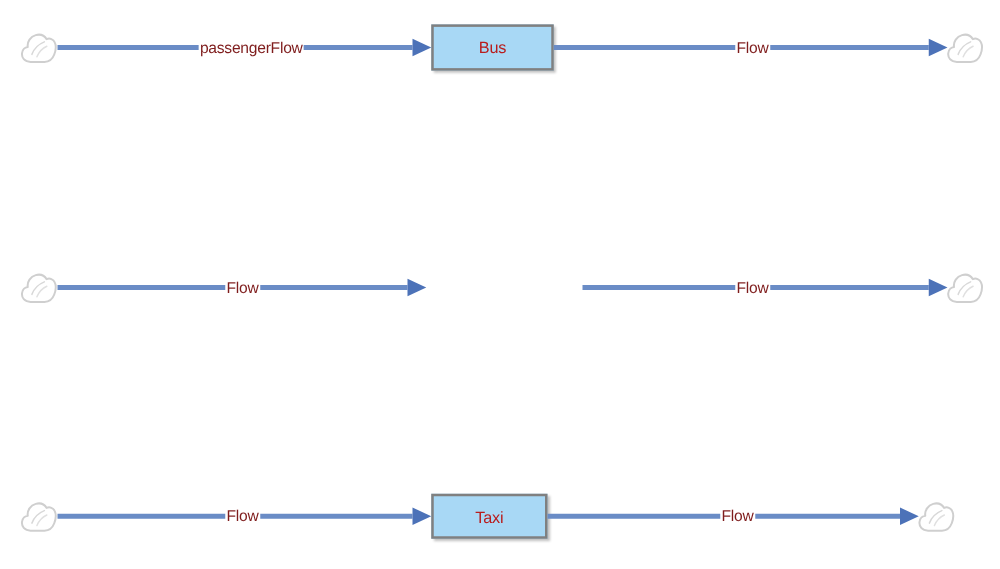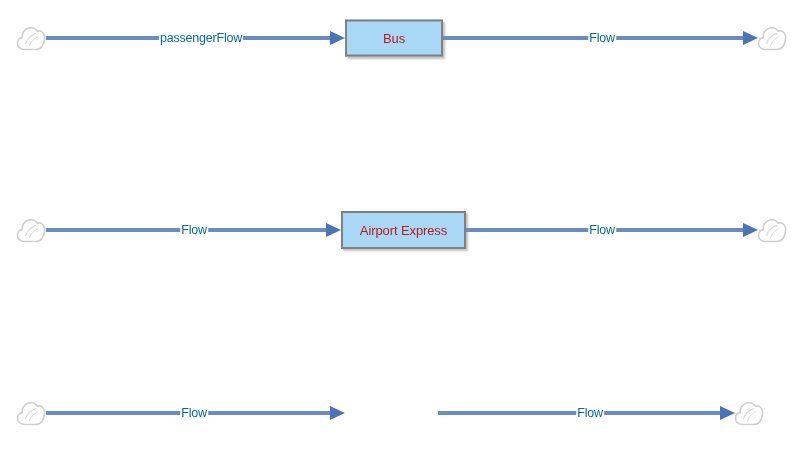--- a/index.html
+++ b/index.html
@@ -62,21 +62,21 @@
     height: 0;
     margin-top: -7px;
     border-top: 7px solid transparent;
     border-bottom: 7px solid transparent;
     border-left: 15px solid #4c72b8;
   }
   .flow .flow-label {
     position: absolute;
     top: 50%;
     transform: translate(-50%, -50%);
-    color: #0369a1;
+    color: #7f1d1d;
     font-size: 12.5px;
     font-family: "Liberation Sans", sans-serif;
     font-stretch: condensed;
     letter-spacing: -0.2px;
     white-space: nowrap;
     background: #ffffff;
     padding: 0 1px;
     line-height: 14px;
     text-align: center;
   }
@@ -152,23 +152,20 @@
         <path d="M13.5 20.5 C15 17 18 13.5 21.5 12" fill="none" stroke="#e0e0e0" stroke-width="1.1" stroke-linecap="round"></path>
       </svg>
     </div>
 
     <div class="flow" style="left:46px; width:295px;">
       <div class="seg" style="left:0; right:15px;"></div>
       <div class="arrowhead"></div>
       <div class="flow-label" style="left:148px;">Flow</div>
     </div>
 
-    <div class="stock" style="left:341px; width:125px; height:38px;">
-      <span class="stock-label">Airport Express</span>
-    </div>
 
     <div class="flow" style="left:466px; width:292px;">
       <div class="seg" style="left:0; right:15px;"></div>
       <div class="arrowhead"></div>
       <div class="flow-label" style="left:136px;">Flow</div>
     </div>
 
     <div class="cloud" style="left:757px;">
       <svg viewBox="0 0 30 26" xmlns="http://www.w3.org/2000/svg">
         <path d="M8.5 24.5 C3.5 24.5 1.2 21 1.6 17.6 C1.9 14.6 4.2 12.8 6.2 12.6 C5.6 8.4 8.4 4.2 12.6 3.1 C16.2 2.1 19.6 3.6 21.3 6.3 C23.8 5.2 26.7 6.4 27.8 8.9 C29.2 11.9 28.6 15.5 27.4 18.6 C26.1 22.1 23.2 24.5 19.6 24.5 Z" fill="#ffffff" stroke="#cfcfcf" stroke-width="1.6" stroke-linejoin="round"></path>
@@ -187,20 +184,23 @@
         <path d="M13.5 20.5 C15 17 18 13.5 21.5 12" fill="none" stroke="#e0e0e0" stroke-width="1.1" stroke-linecap="round"></path>
       </svg>
     </div>
 
     <div class="flow" style="left:46px; width:299px;">
       <div class="seg" style="left:0; right:15px;"></div>
       <div class="arrowhead"></div>
       <div class="flow-label" style="left:148px;">Flow</div>
     </div>
 
+    <div class="stock" style="left:345px; width:93px; height:36px;">
+      <span class="stock-label">Taxi</span>
+    </div>
 
     <div class="flow" style="left:438px; width:297px;">
       <div class="seg" style="left:0; right:15px;"></div>
       <div class="arrowhead"></div>
       <div class="flow-label" style="left:152px;">Flow</div>
     </div>
 
     <div class="cloud" style="left:734px;">
       <svg viewBox="0 0 30 26" xmlns="http://www.w3.org/2000/svg">
         <path d="M8.5 24.5 C3.5 24.5 1.2 21 1.6 17.6 C1.9 14.6 4.2 12.8 6.2 12.6 C5.6 8.4 8.4 4.2 12.6 3.1 C16.2 2.1 19.6 3.6 21.3 6.3 C23.8 5.2 26.7 6.4 27.8 8.9 C29.2 11.9 28.6 15.5 27.4 18.6 C26.1 22.1 23.2 24.5 19.6 24.5 Z" fill="#ffffff" stroke="#cfcfcf" stroke-width="1.6" stroke-linejoin="round"></path>

